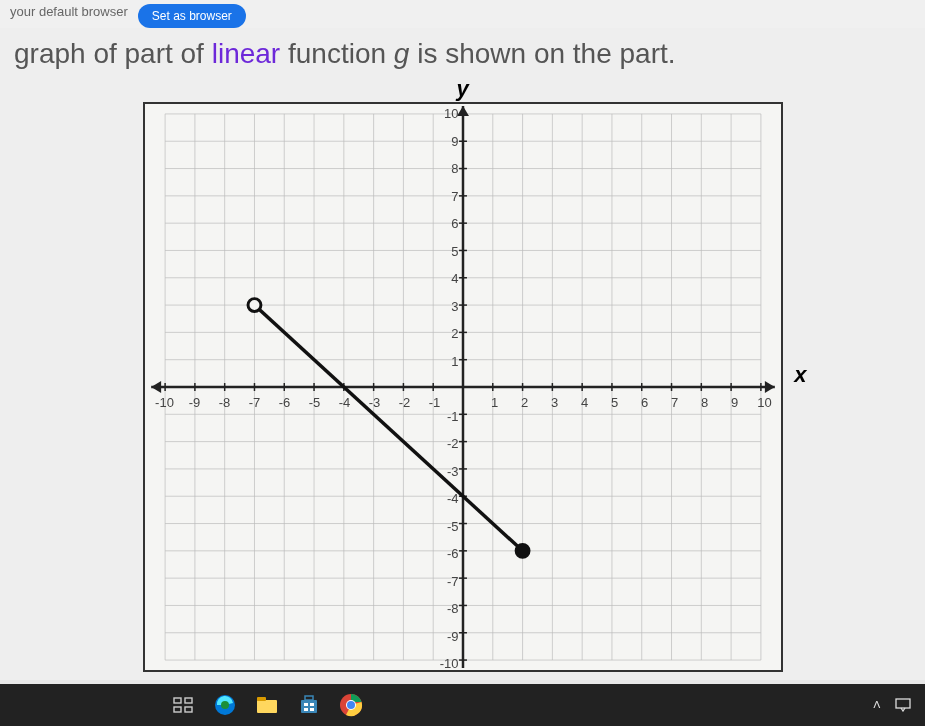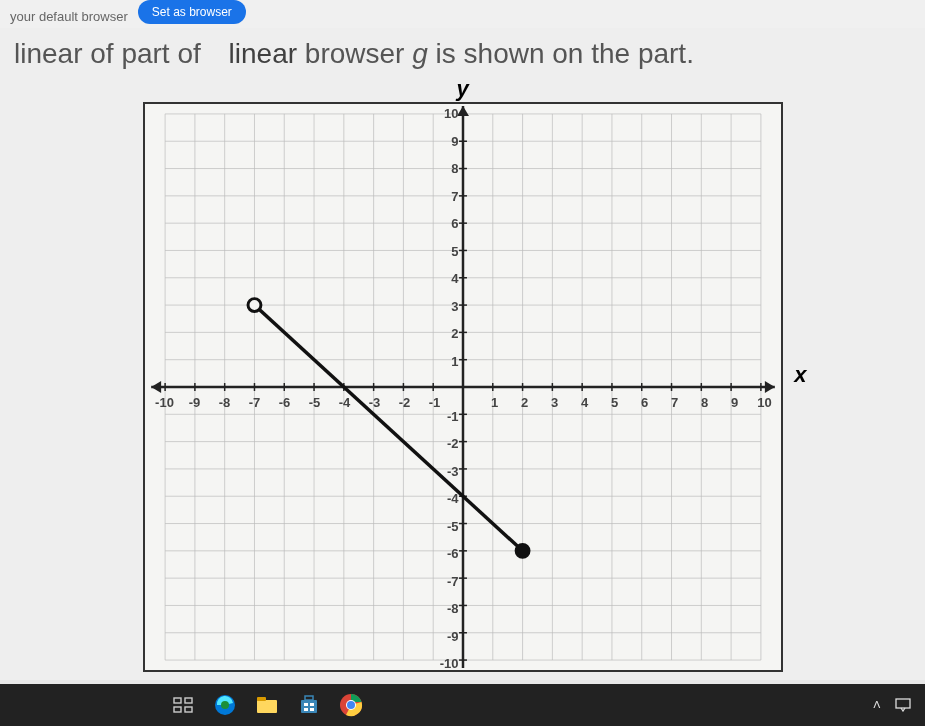--- a/index.html
+++ b/index.html
@@ -6,21 +6,21 @@
     body {
       width: 925px;
       height: 726px;
       font-family: Arial, sans-serif;
       background: #e8e8e8;
       position: relative;
       overflow: hidden;
     }
     .browser-bar {
       display: flex;
-      align-items: flex-end;
+      align-items: flex-start;
       padding: 4px 10px;
       background: #f0f0f0;
       height: 28px;
       gap: 10px;
     }
     .browser-text {
       color: #666;
       font-size: 13px;
     }
     .set-default-btn {
@@ -36,22 +36,21 @@
       background: #eee;
       padding: 8px 14px;
     }
     .question-text {
       font-size: 28px;
       color: #555;
       font-weight: 400;
       line-height: 1.3;
     }
     .question-text .linear {
-      color: #404040;
-      margin-left: 20px;
+      color: #6d28d9;
     }
     .question-text em {
       font-style: italic;
     }
     .graph-container {
       position: relative;
       margin: 30px auto 0;
       width: 640px;
       height: 570px;
       background: #f5f5f3;
@@ -78,21 +77,21 @@
       right: -26px;
       top: 258px;
       font-size: 22px;
       font-weight: bold;
       font-style: italic;
     }
     .tick-label {
       position: absolute;
       font-size: 13px;
       color: #444;
-      font-weight: 700;
+      font-weight: 400;
     }
     .taskbar {
       position: absolute;
       bottom: 0;
       left: 0;
       right: 0;
       height: 42px;
       background: #222;
       display: flex;
       align-items: center;
@@ -121,21 +120,21 @@
 </head>
 <body>
 
 <div class="browser-bar">
   <span class="browser-text">your default browser</span>
   <button class="set-default-btn">Set as browser</button>
 </div>
 
 <div class="content-area">
   <div class="question-text">
-    <span>linear of part of </span><span class="linear">linear</span><span> browser </span><em>g</em><span> is shown on the part.</span>
+    <span>graph of part of </span><span class="linear">linear</span><span> function </span><em>g</em><span> is shown on the part.</span>
   </div>
 
   <div class="graph-container">
     <div class="axis-label-y">y</div>
     <div class="axis-label-x">x</div>
     <svg class="grid-svg" viewBox="0 0 640 570">
       <g id="grid-group">
           <line x1="20" y1="10" x2="20" y2="560" stroke="#bbb" stroke-width="0.7"></line>
           <line x1="50" y1="10" x2="50" y2="560" stroke="#bbb" stroke-width="0.7"></line>
           <line x1="80" y1="10" x2="80" y2="560" stroke="#bbb" stroke-width="0.7"></line>

